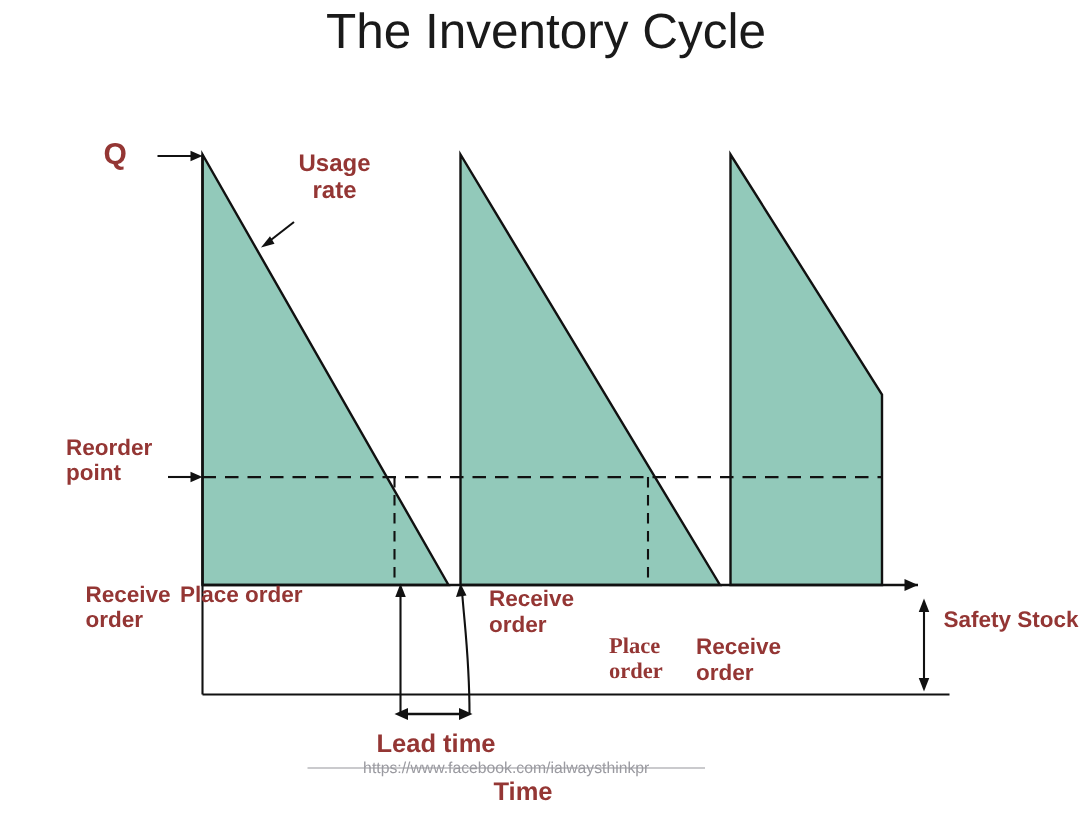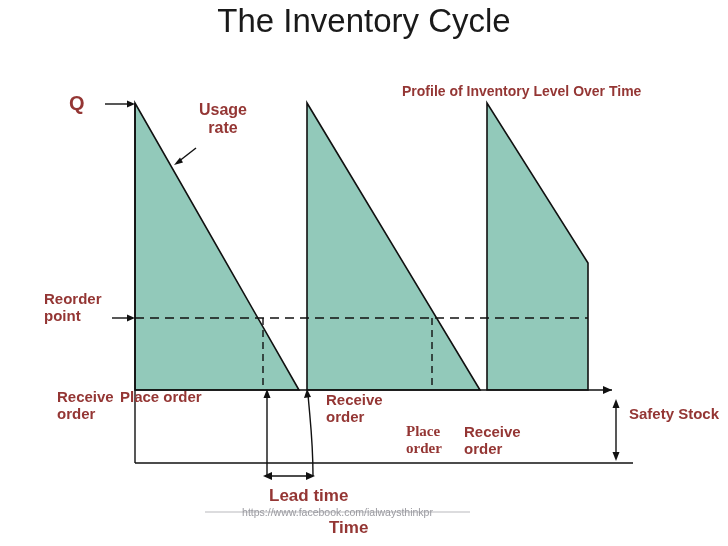--- a/index.html
+++ b/index.html
@@ -72,41 +72,40 @@
 
     <line x1="205" y1="512" x2="470" y2="512" stroke="#b9b9bd" stroke-width="1"></line>
   </svg>
 
   <div class="lbl" style="left:69px;top:92px;font-size:20px;">Q</div>
 
 
   <div class="lbl" style="left:190px;top:101px;font-size:16px;text-align:center;width:66px;">Usage
 rate</div>
 
-  <div class="lbl" style="left:402px;top:83px;font-size:14px;">Profile of Inventory Level Over Time</div>
 
   <div class="lbl" style="left:44px;top:290px;font-size:15px;">Reorder
 point</div>
 
   <div class="lbl" style="left:57px;top:388px;font-size:15px;">Receive
 order</div>
 
   <div class="lbl" style="left:120px;top:388px;font-size:15px;">Place order</div>
 
   <div class="lbl" style="left:326px;top:391px;font-size:15px;">Receive
 order</div>
 
   <div class="lbl" style="left:406px;top:423px;font-size:15px;font-family:Liberation Serif, serif;">Place
 order</div>
 
   <div class="lbl" style="left:464px;top:423px;font-size:15px;">Receive
 order</div>
 
   <div class="lbl" style="left:629px;top:405px;font-size:15px;">Safety Stock</div>
 
-  <div class="lbl" style="left:251px;top:486px;font-size:17px;margin-left:18px;">Lead time</div>
+  <div class="lbl" style="left:251px;top:486px;font-size:17px;">Lead time</div>
 
   <div class="lbl" style="left:329px;top:518px;font-size:17px;">Time</div>
 
   <div class="fb" style="left:205px;top:506px;width:265px;">https://www.facebook.com/ialwaysthinkpr</div>
   <div class="fb" style="left:205px;top:521px;width:265px;margin-top:48px;">ettythings</div>
 
 </div>
 
 </body></html>

